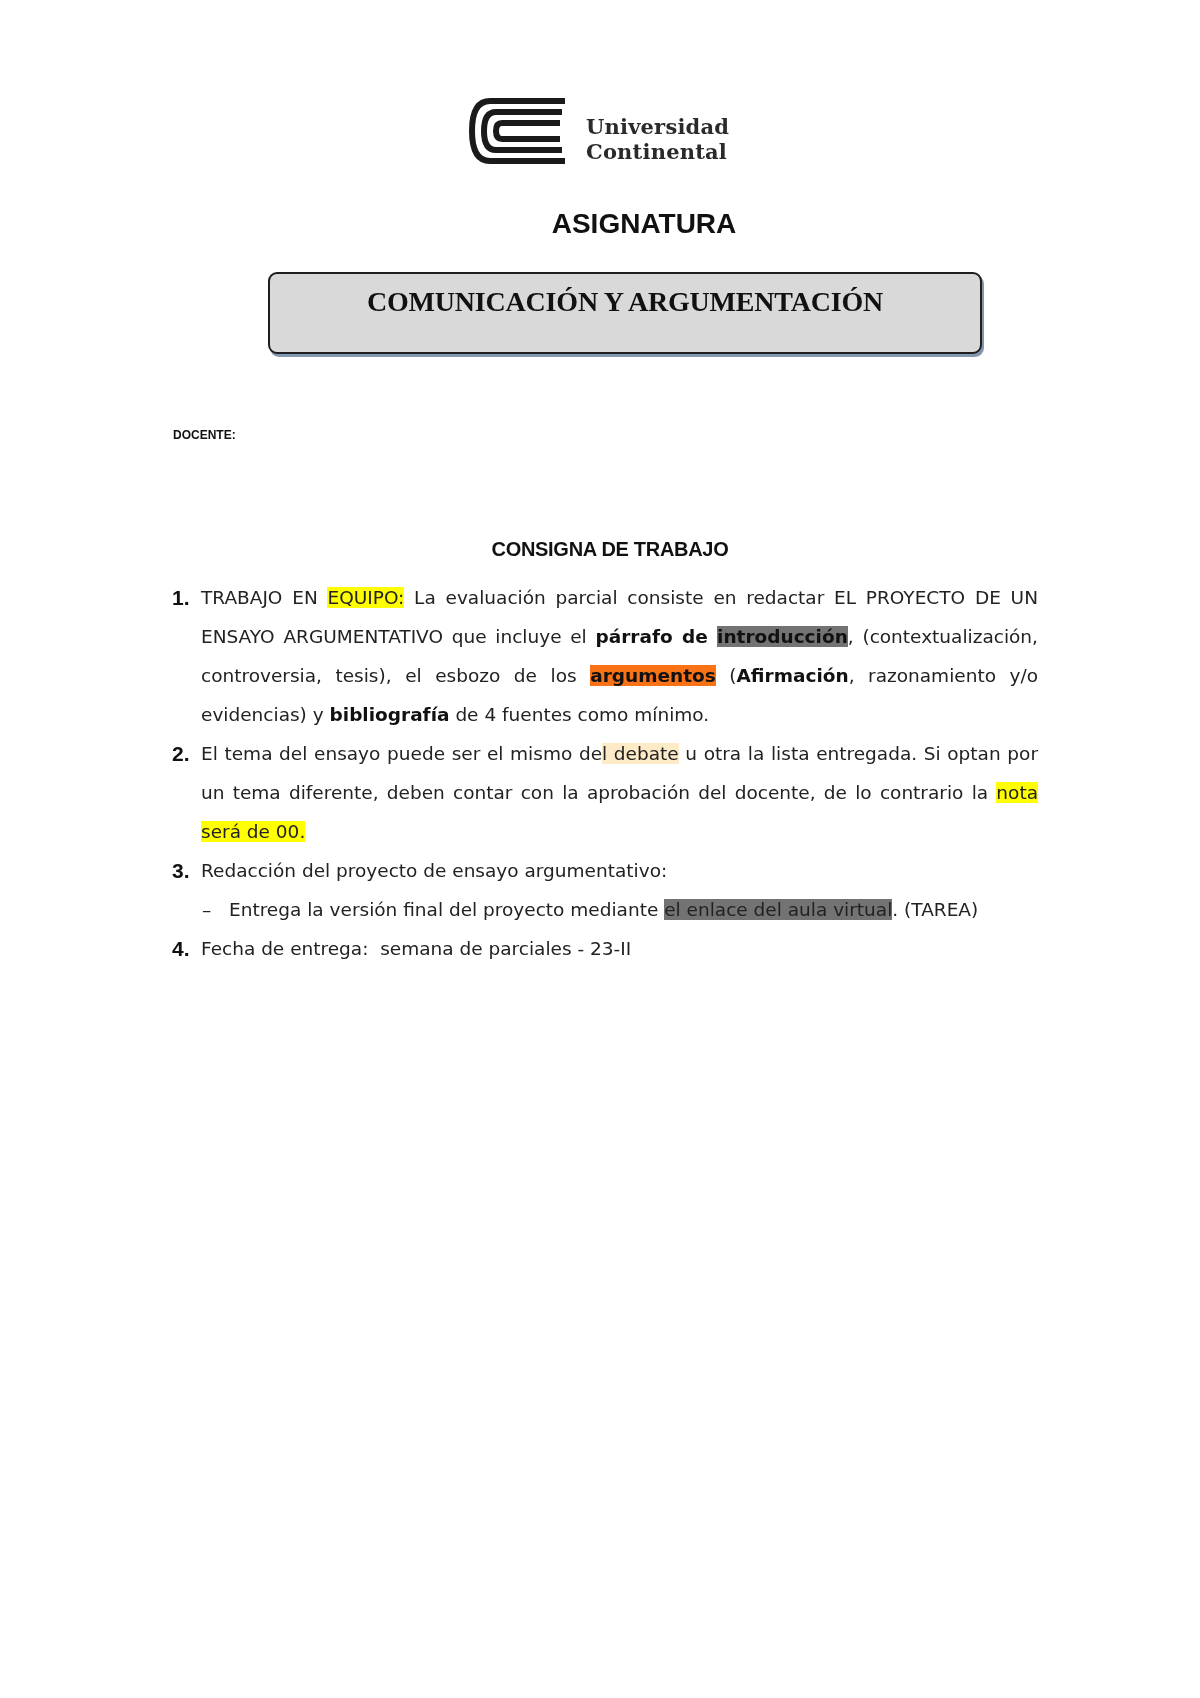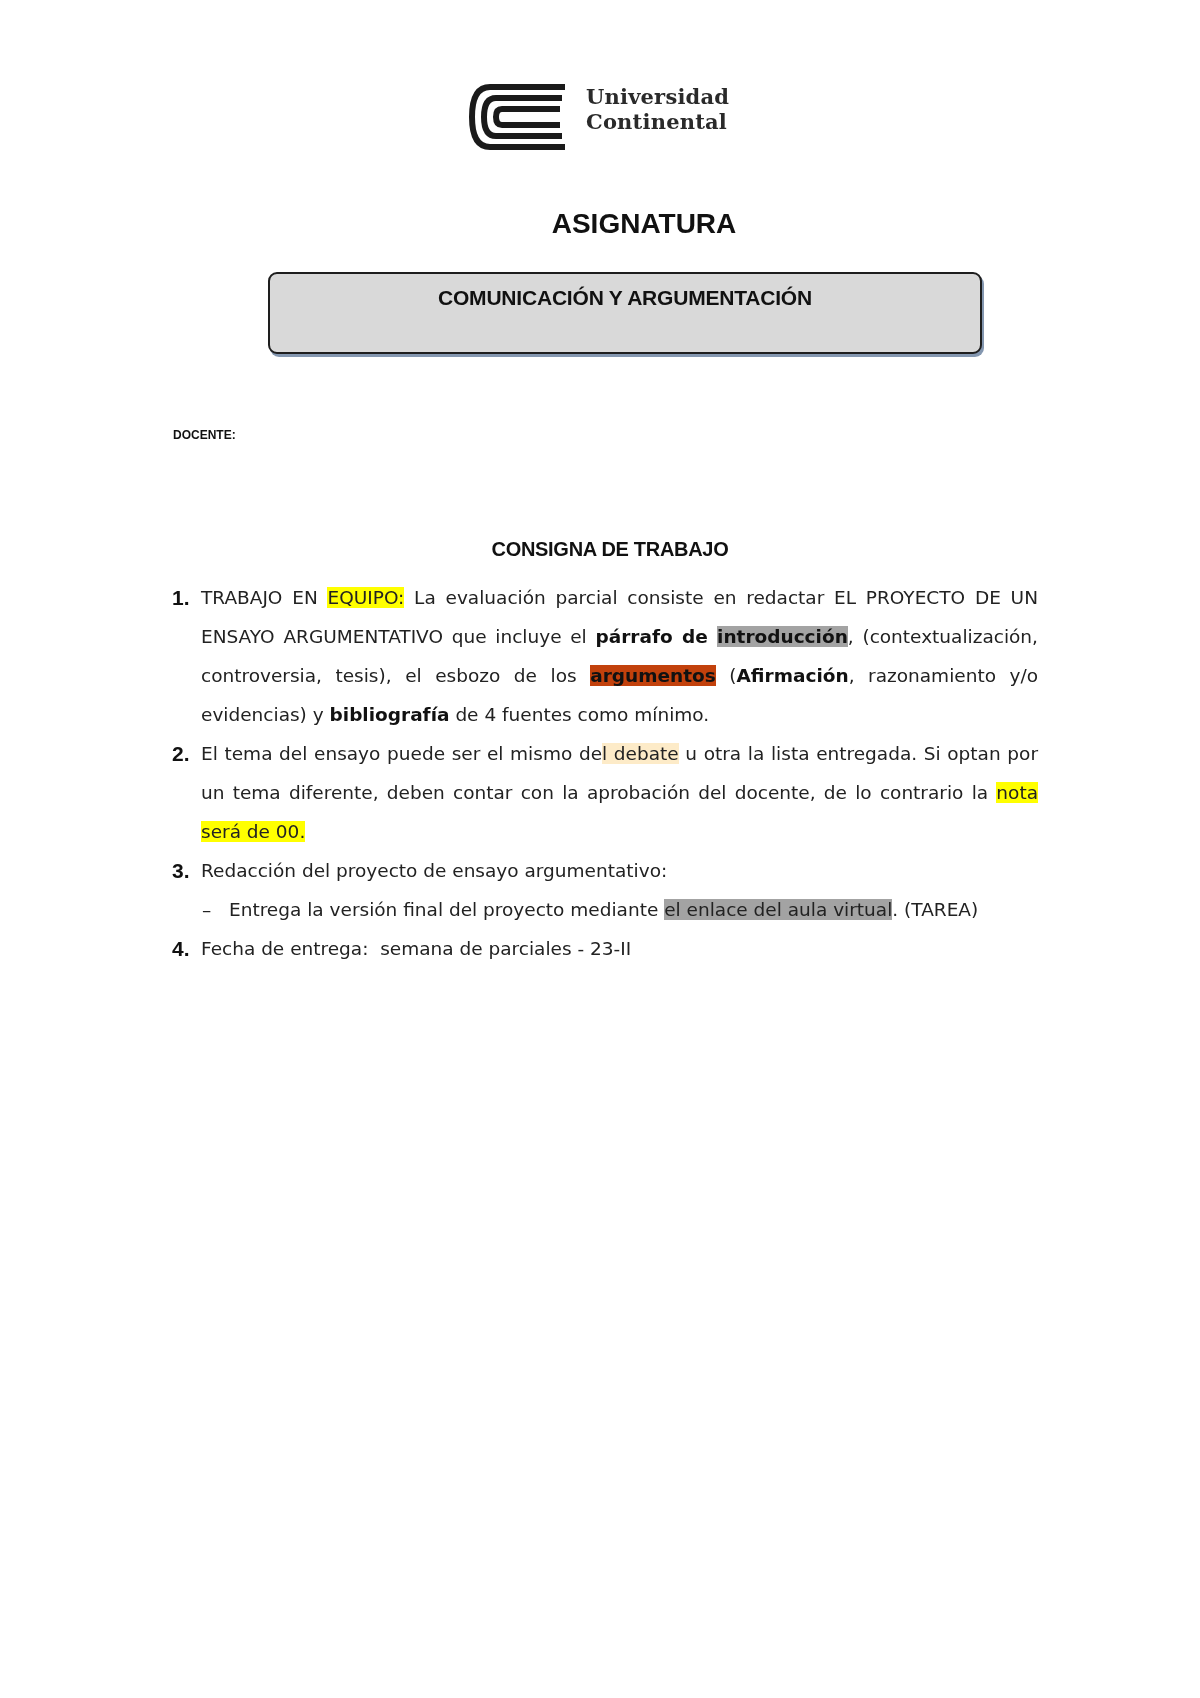--- a/index.html
+++ b/index.html
@@ -1,40 +1,40 @@
 <!DOCTYPE html>
 <html><head>
   <meta charset="utf-8">
   <style>
     html, body { margin: 0; padding: 0; background: #ffffff; }
     body { width: 1200px; height: 1698px; position: relative; overflow: hidden; }
     .page { position: absolute; left: 0; top: 0; width: 1200px; height: 1698px; background: #fff; }
 
-    .logo { position: absolute; left: 468px; top: 84px; width: 275px; height: 80px; display: flex; align-items: flex-start; }
+    .logo { position: absolute; left: 468px; top: 84px; width: 275px; height: 80px; display: flex; align-items: flex-end; }
     .logo svg { display: block; }
     .logo-text { margin-left: 18px; font-family: "DejaVu Serif", serif; font-weight: bold; color: #2a2a2a; font-size: 21px; line-height: 25px; letter-spacing: 0.2px; }
 
     .asig { position: absolute; left: 0; width: 1200px; top: 208px; text-align: center; font-family: "Liberation Sans", sans-serif; font-weight: bold; font-size: 28px; color: #111; margin-left: 44px; }
 
     .course-box { position: absolute; left: 268px; top: 272px; width: 710px; height: 78px; background: #d9d9d9; border: 2px solid #1e1e1e; border-radius: 9px; box-shadow: 2px 3px 0 #8497b0; }
-    .course-title { position: absolute; left: 0; right: 0; top: 12px; text-align: center; font-family: Liberation Sans, sans-serif; font-weight: bold; font-size: 21px; color: #111; letter-spacing: -0.2px; }
+    .course-title { position: absolute; left: 0; right: 0; top: 12px; text-align: center; font-family: Liberation Serif, serif; font-weight: bold; font-size: 28px; color: #111; letter-spacing: -0.2px; }
 
     .docente { position: absolute; left: 173px; top: 428px; font-family: "Liberation Sans", sans-serif; font-weight: bold; font-size: 12px; color: #111; }
 
     .consigna { position: absolute; left: 10px; width: 1200px; top: 538px; text-align: center; font-family: "Liberation Sans", sans-serif; font-weight: bold; font-size: 20px; color: #111; letter-spacing: -0.3px; }
 
     .list { position: absolute; left: 172px; top: 578px; width: 866px; font-family: "DejaVu Sans", sans-serif; font-size: 18.5px; color: #222; line-height: 39px; }
     .item { position: relative; padding-left: 29px; text-align: justify; }
     .num { position: absolute; left: 0; top: 0; font-family: "Liberation Sans", sans-serif; font-weight: bold; font-size: 21px; color: #111; }
     .sub { position: relative; padding-left: 57px; text-align: justify; }
     .dash { position: absolute; left: 30px; top: 0; }
     .b { font-weight: bold; color: #111; }
     .hl-yellow { background: #ffff00; }
-    .hl-orange { background: #a3a3a3; }
-    .hl-cyan { background: #c2410c; }
+    .hl-orange { background: #737373; }
+    .hl-cyan { background: #f97316; }
     .hl-tan { background: #fdebc8; }
     .u { }
   </style>
 </head>
 <body>
 
 <div class="page">
 
   <div class="logo">
     <svg width="100" height="66" viewBox="0 0 100 66">

